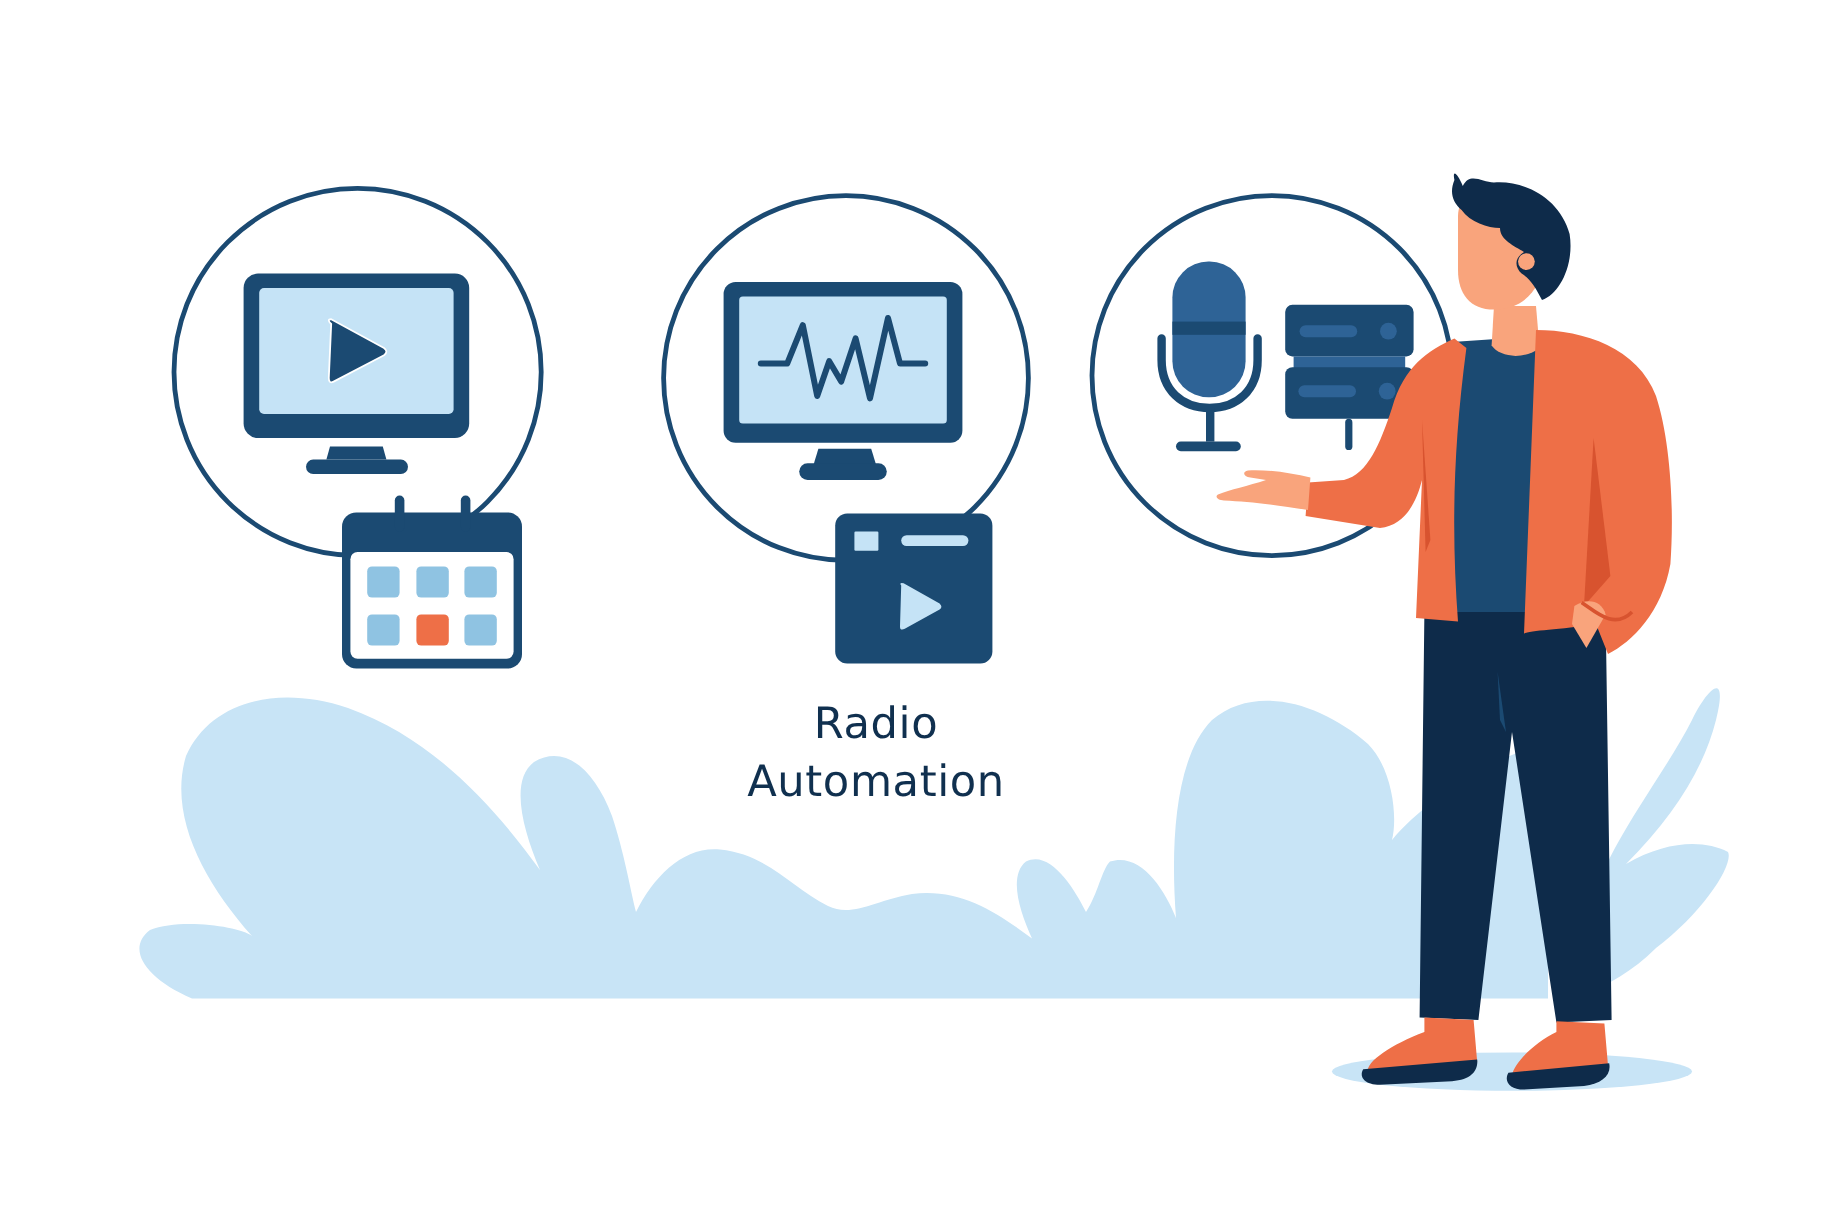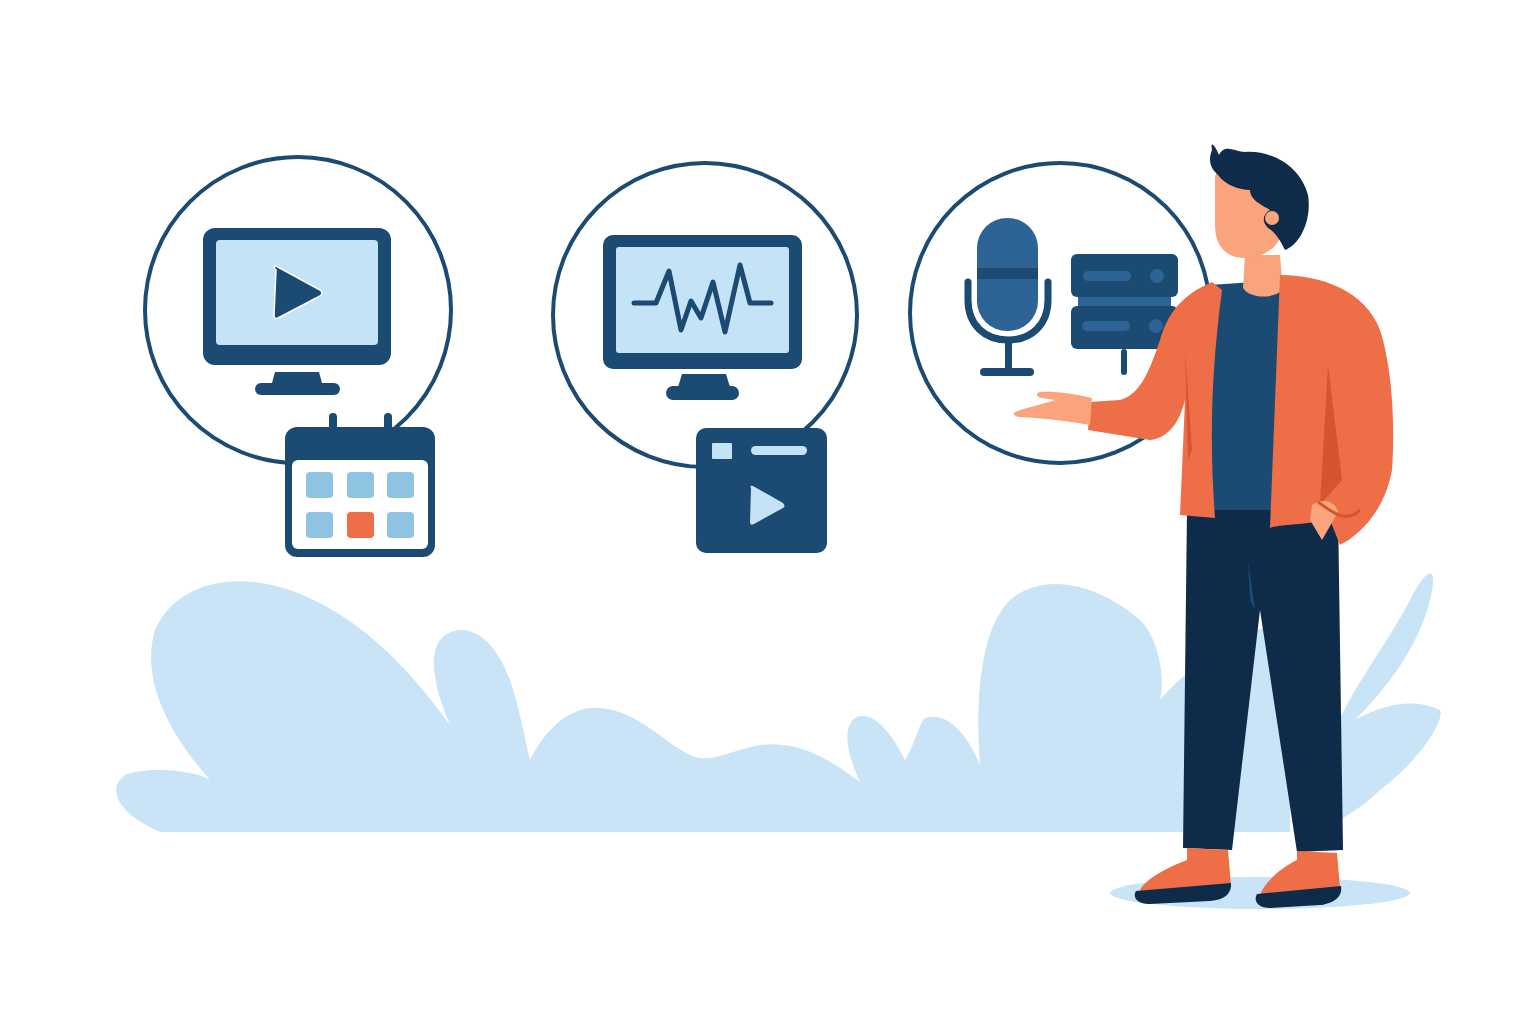--- a/index.html
+++ b/index.html
@@ -137,14 +137,16 @@
       <path d="M1318,502 C1330,510 1345,525 1360,510" fill="none" stroke="#d8532f" stroke-width="3"></path>
 
       <path d="M1212,282 C1190,292 1170,305 1160,340 C1150,370 1140,395 1120,400 L1090,402 L1088,430 L1150,440 C1170,438 1180,420 1185,400 L1180,515 L1215,518 C1210,450 1210,380 1222,290 Z" fill="#ee6f47"></path>
       <path d="M1185,350 L1192,450 L1188,460 Z" fill="#d8532f"></path>
 
       <path d="M1092,398 C1075,394 1055,391 1040,392 C1035,393 1036,397 1042,398 L1055,400 C1040,405 1025,408 1015,412 C1012,414 1015,417 1020,417 C1040,418 1060,420 1090,425 Z" fill="#f9a47c"></path>
     </g>
   </svg>
 
   <div class="caption">
+    <span>Radio</span>
+    <span>Automation</span>
   </div>
 </div>
 
 </body></html>

